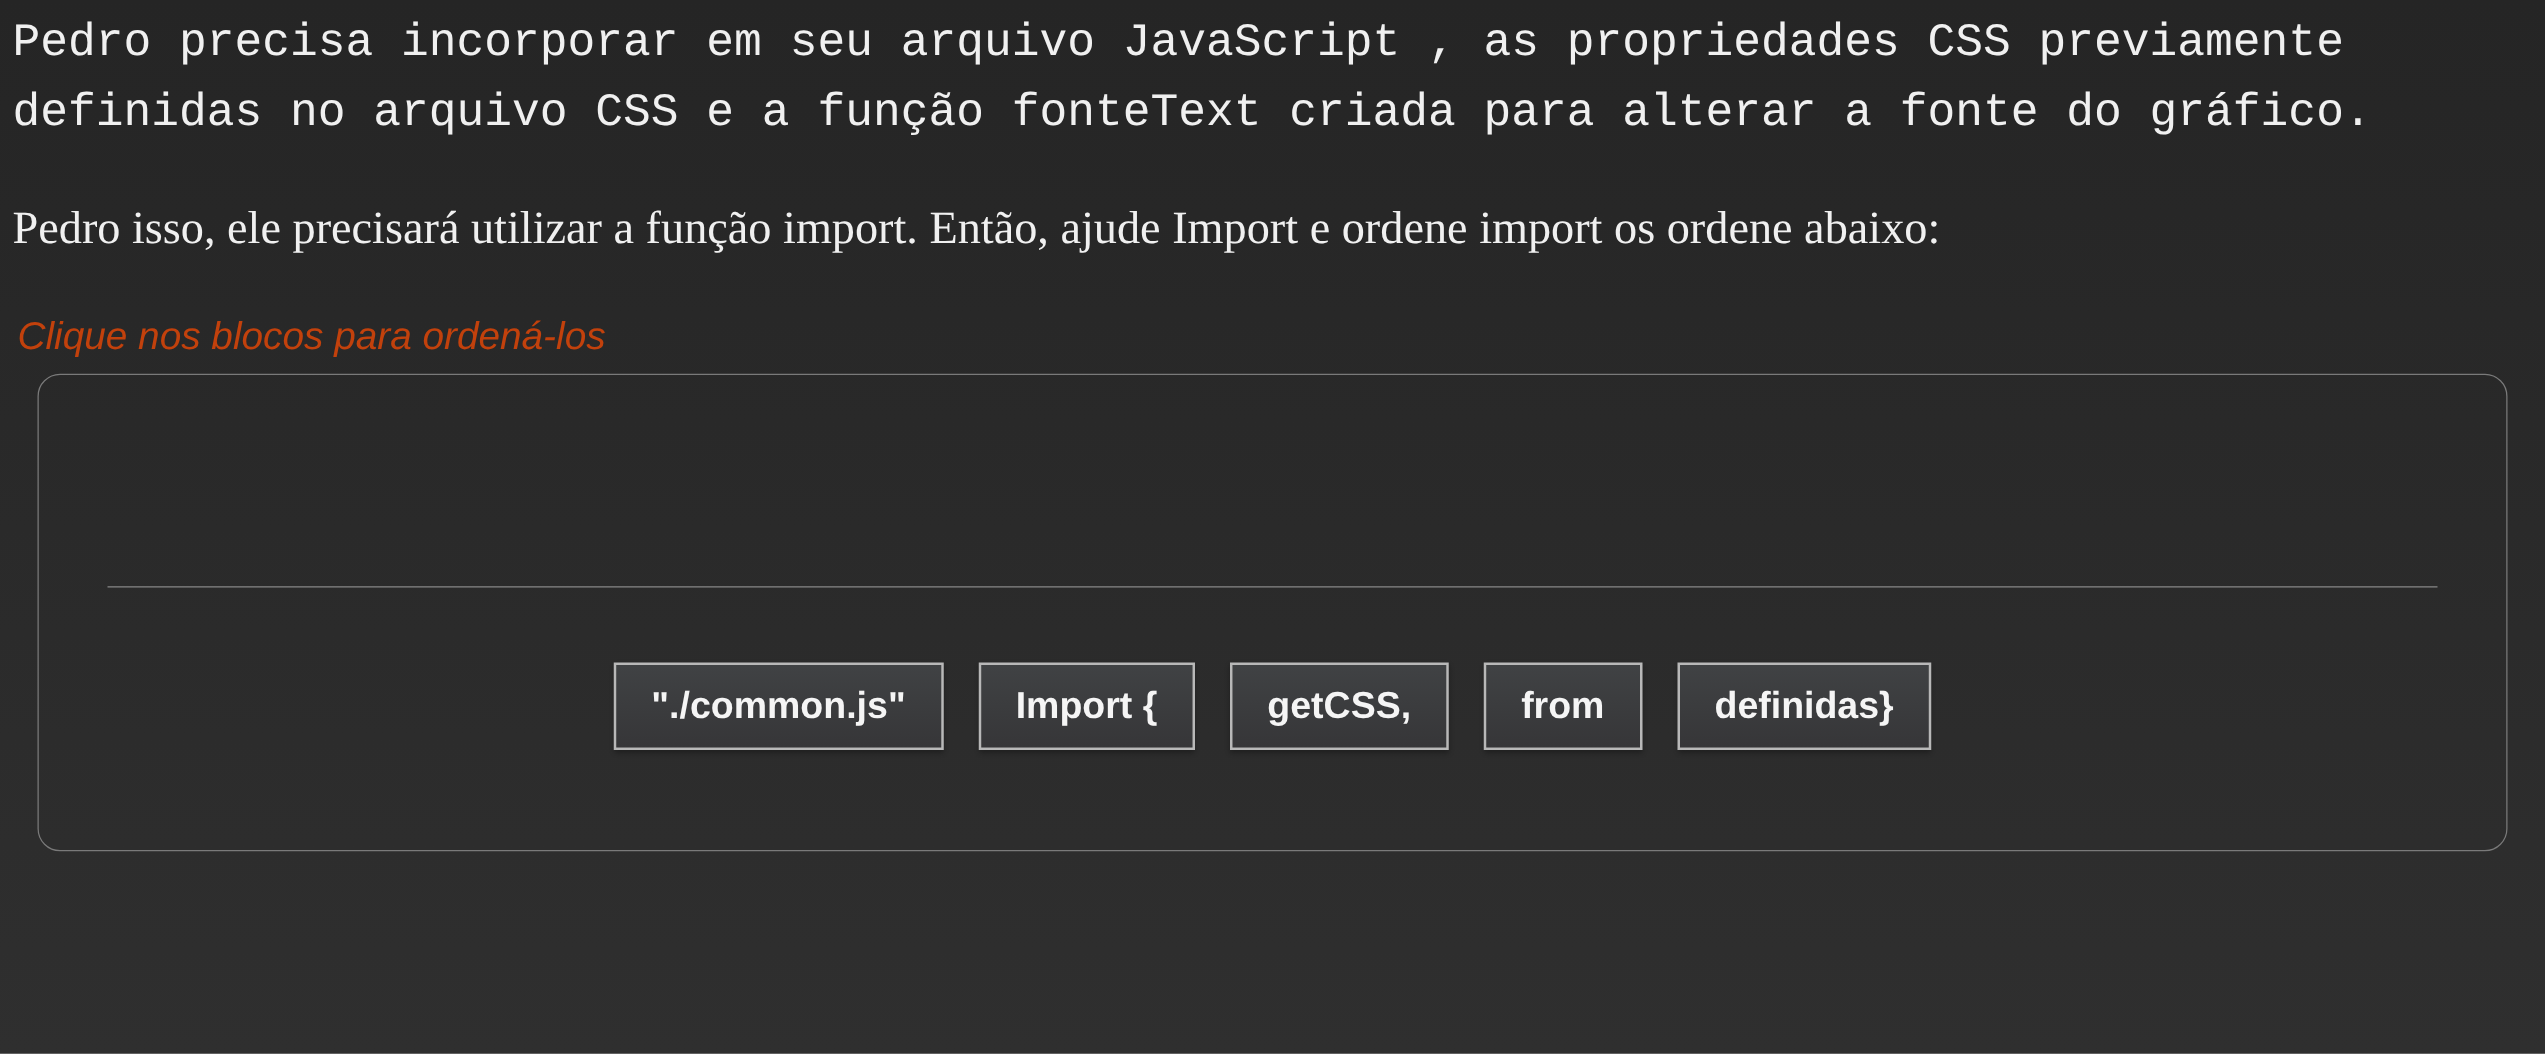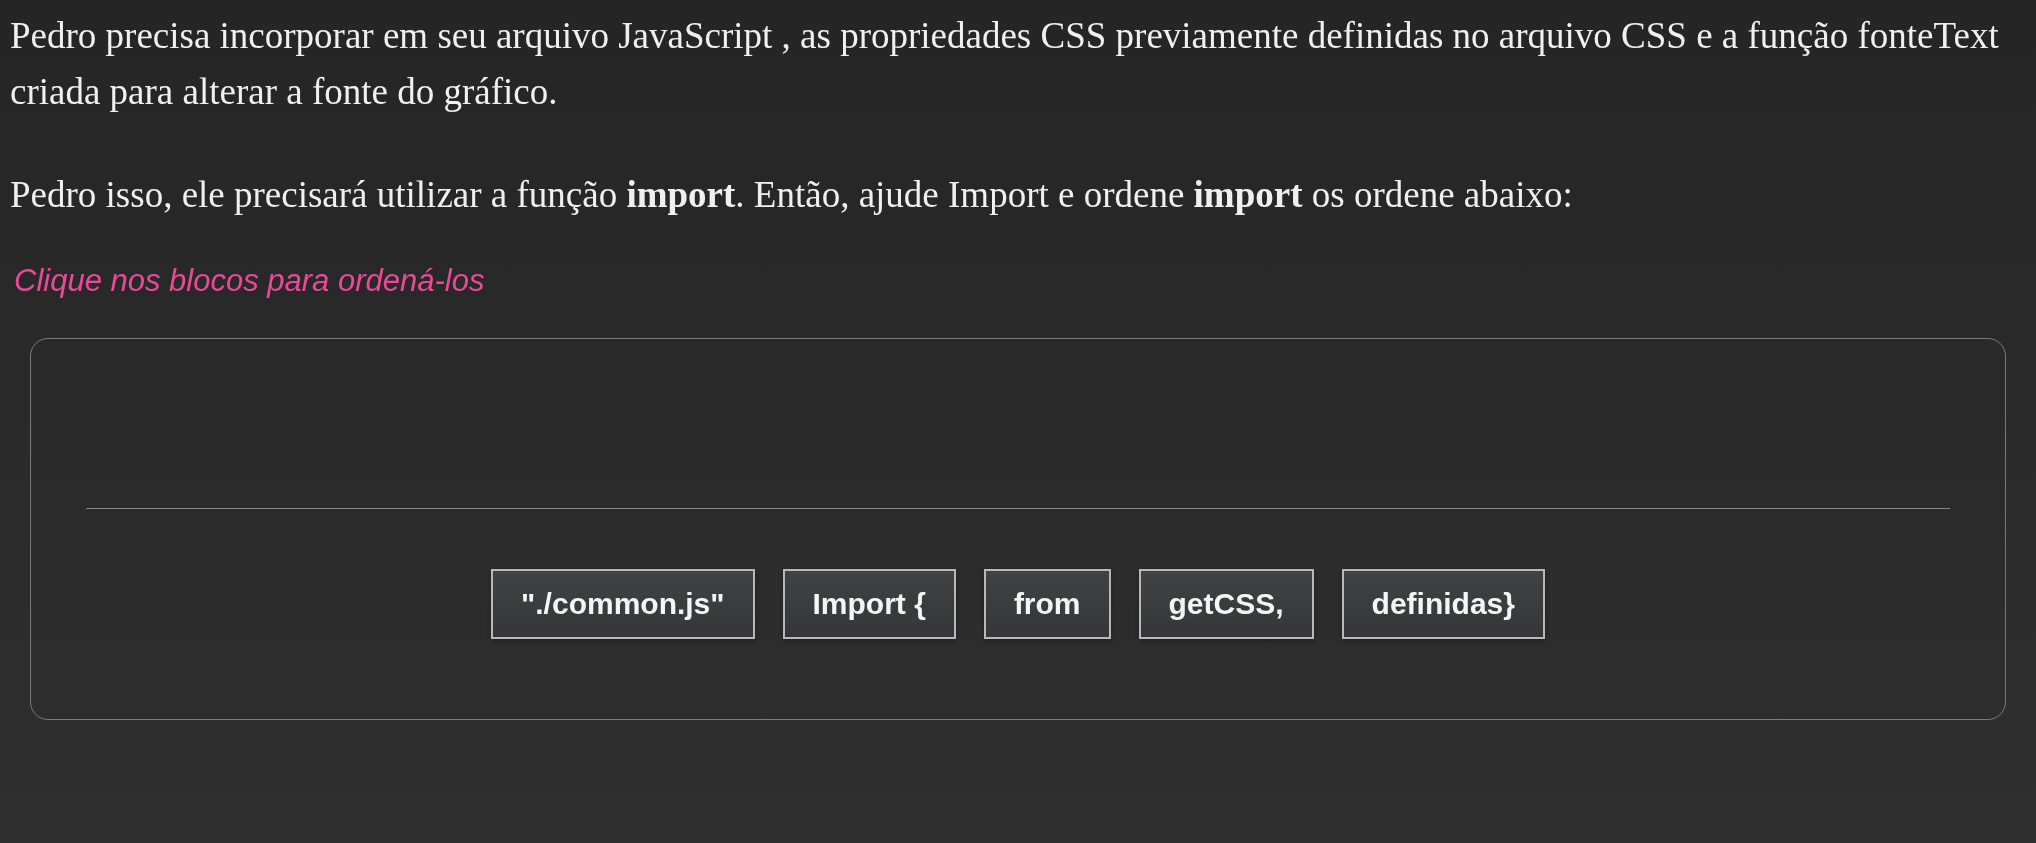--- a/index.html
+++ b/index.html
@@ -18,34 +18,35 @@
       padding: 0 10px;
     }
     .question-text {
       font-size: 37px;
       line-height: 1.5;
       color: #f0f0f0;
       padding-top: 8px;
       font-weight: 400;
     }
     .question-text .para1 {
-      margin-bottom: 48px;
+      margin-bottom: 36px;
+      font-family: Liberation Mono, monospace;
     }
     .question-text .para2 {
       margin-bottom: 40px;
     }
     .question-text strong {
-      font-weight: 700;
+      font-weight: 400;
     }
     .instruction-text {
       font-family: 'Segoe UI', Arial, sans-serif;
       font-style: italic;
       font-size: 31px;
-      color: #ec4899;
-      margin-bottom: 39px;
+      color: #c2410c;
+      margin-bottom: 12px;
       padding-left: 4px;
     }
     .ordering-container {
       border: 1px solid #7a7a7a;
       border-radius: 18px;
       margin: 0 20px 0 20px;
       padding: 30px 55px 80px 55px;
       min-height: 340px;
     }
     .drop-zone {
@@ -84,17 +85,17 @@
   </p>
 </div>
 
 <div class="instruction-text">Clique nos blocos para ordená-los</div>
 
 <div class="ordering-container">
   <div class="drop-zone"></div>
   <div class="blocks-row">
     <button class="code-block">"./common.js"</button>
     <button class="code-block">Import {</button>
+    <button class="code-block">getCSS,</button>
     <button class="code-block">from</button>
-    <button class="code-block">getCSS,</button>
     <button class="code-block">definidas}</button>
   </div>
 </div>
 
 </body></html>

